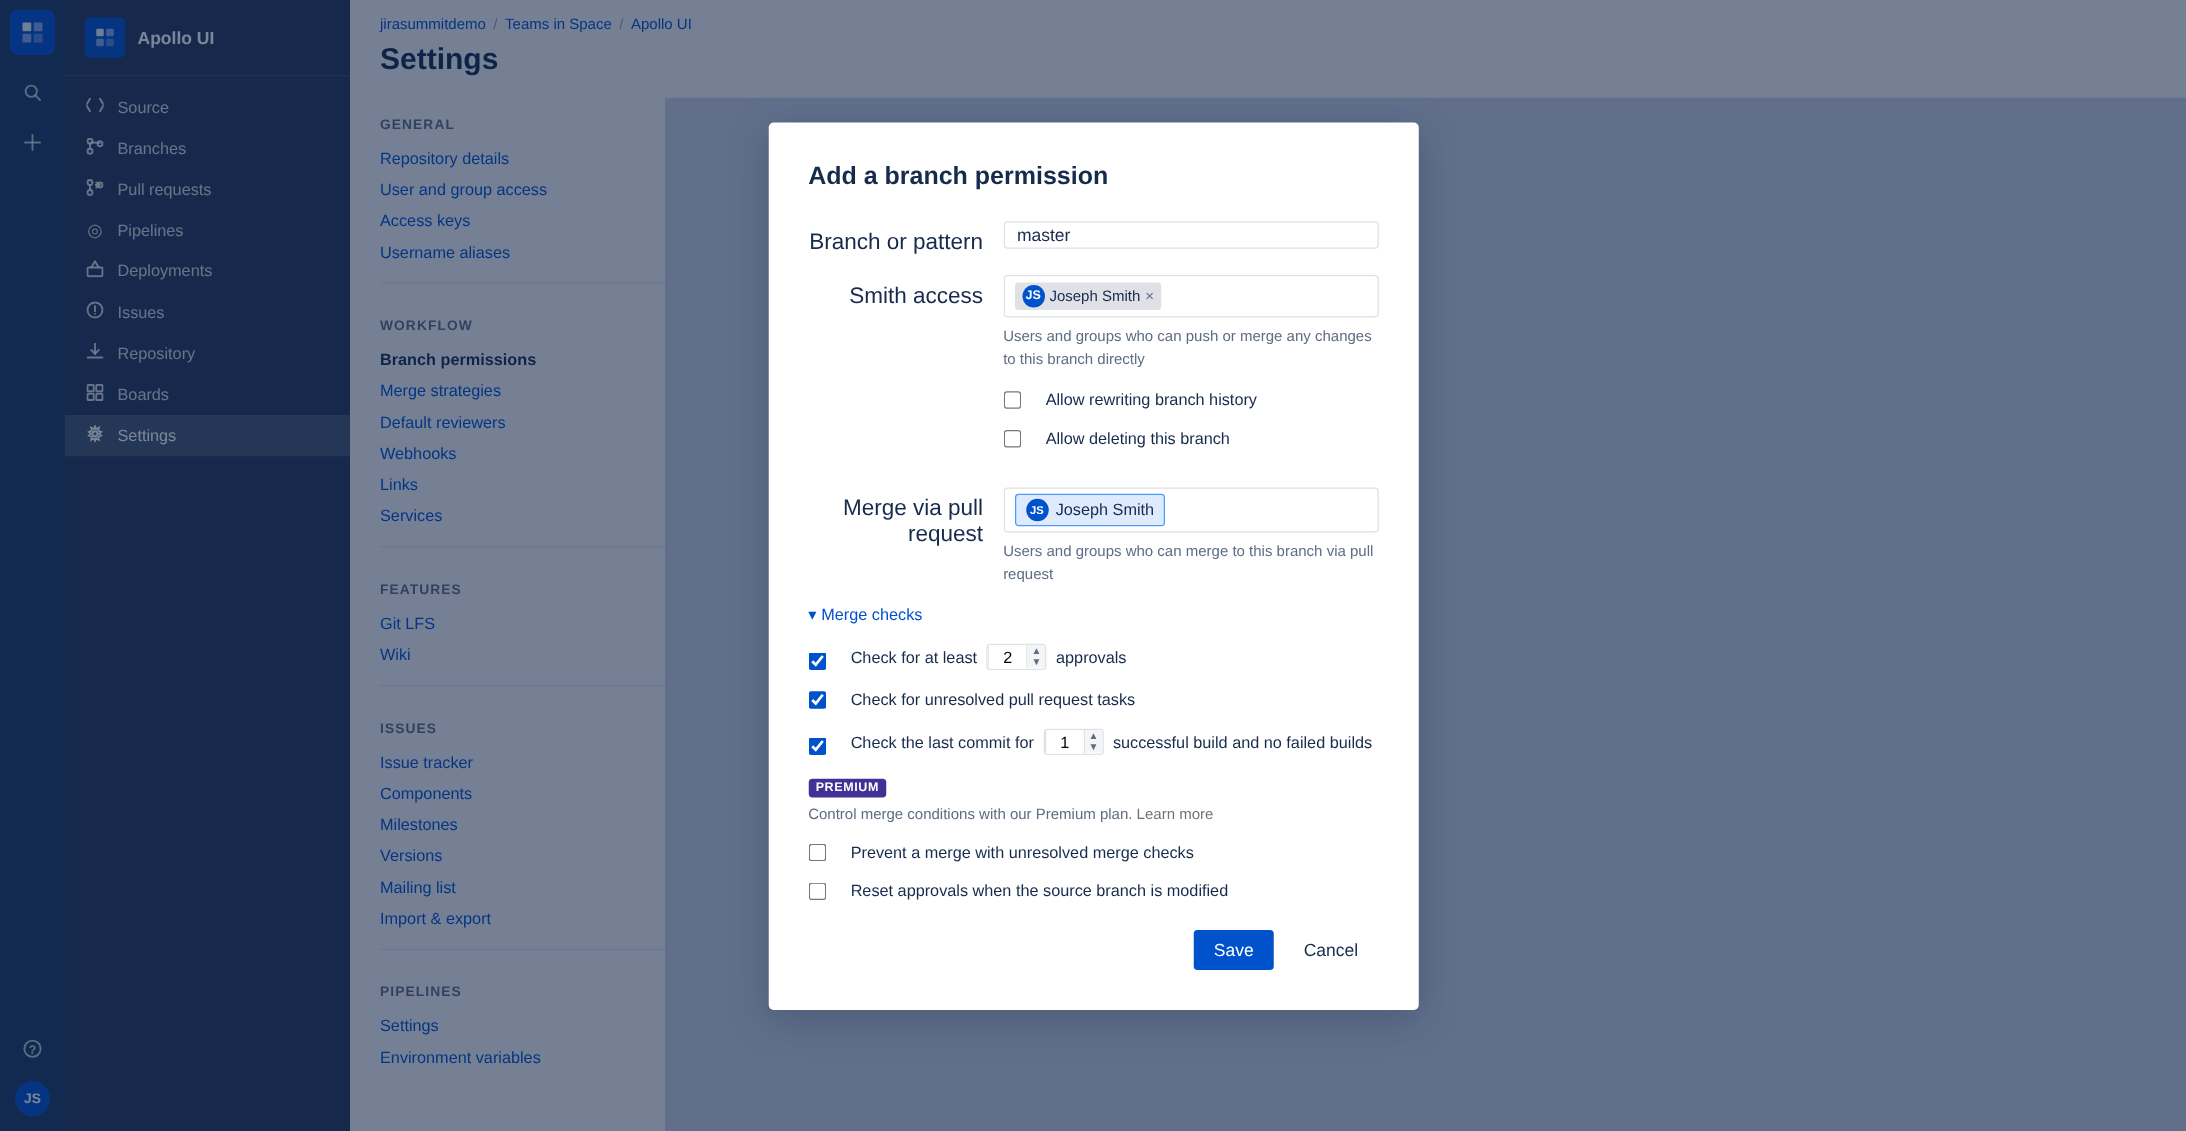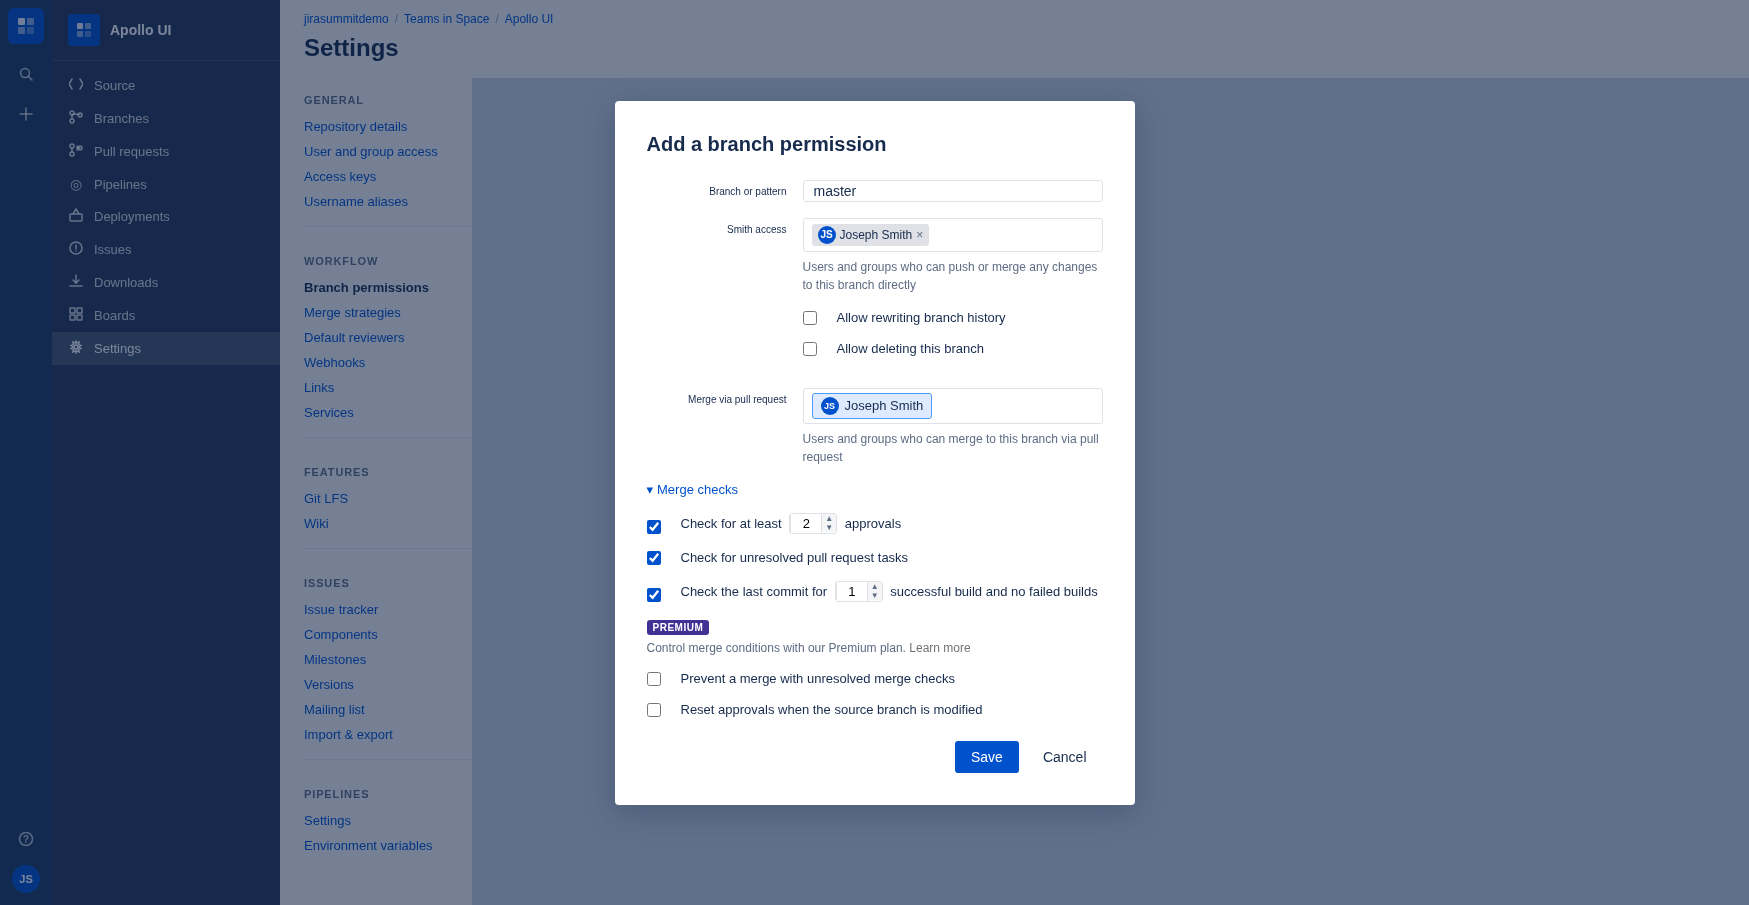--- a/index.html
+++ b/index.html
@@ -90,21 +90,21 @@
       color: #172b4d;
     }
     .content-area {
       display: flex;
       flex: 1;
       overflow: hidden;
     }
 
     
     .settings-sidebar {
-      width: 192px;
+      width: 252px;
       padding: 0 0 0 24px;
       overflow-y: auto;
       flex-shrink: 0;
     }
     .settings-section-title {
       font-size: 11px;
       font-weight: 700;
       color: #5e6c84;
       letter-spacing: 0.08em;
       text-transform: uppercase;
@@ -147,21 +147,21 @@
       margin-bottom: 24px;
     }
     .form-row {
       display: flex;
       align-items: flex-start;
       margin-bottom: 16px;
       gap: 16px;
     }
     .form-label {
       width: 140px;
-      font-size: 10px;
+      font-size: 18px;
       color: #172b4d;
       padding-top: 6px;
       text-align: right;
       flex-shrink: 0;
     }
     .form-control { flex: 1; }
     .text-input {
       width: 100%;
       padding: 2px 10px;
       border: 1px solid #dfe1e6;
@@ -388,21 +388,21 @@
       <span>Issues</span>
     </div>
     <div class="sidebar-item">
       <span class="sidebar-icon">
         <svg width="14" height="14" viewBox="0 0 14 14" fill="none">
           <polyline points="7,1 7,9 4,6" stroke="currentColor" stroke-width="1.5" fill="none" stroke-linecap="round" stroke-linejoin="round"></polyline>
           <polyline points="7,9 10,6" stroke="currentColor" stroke-width="1.5" fill="none" stroke-linecap="round"></polyline>
           <line x1="1" y1="12" x2="13" y2="12" stroke="currentColor" stroke-width="1.5" stroke-linecap="round"></line>
         </svg>
       </span>
-      <span>Downloads</span>
+      <span>Repository</span>
     </div>
     <div class="sidebar-item">
       <span class="sidebar-icon">
         <svg width="14" height="14" viewBox="0 0 14 14" fill="none">
           <rect x="1" y="1" width="5" height="5" rx="0.5" stroke="currentColor" stroke-width="1.5"></rect>
           <rect x="8" y="1" width="5" height="5" rx="0.5" stroke="currentColor" stroke-width="1.5"></rect>
           <rect x="1" y="8" width="5" height="5" rx="0.5" stroke="currentColor" stroke-width="1.5"></rect>
           <rect x="8" y="8" width="5" height="5" rx="0.5" stroke="currentColor" stroke-width="1.5"></rect>
         </svg>
       </span>

